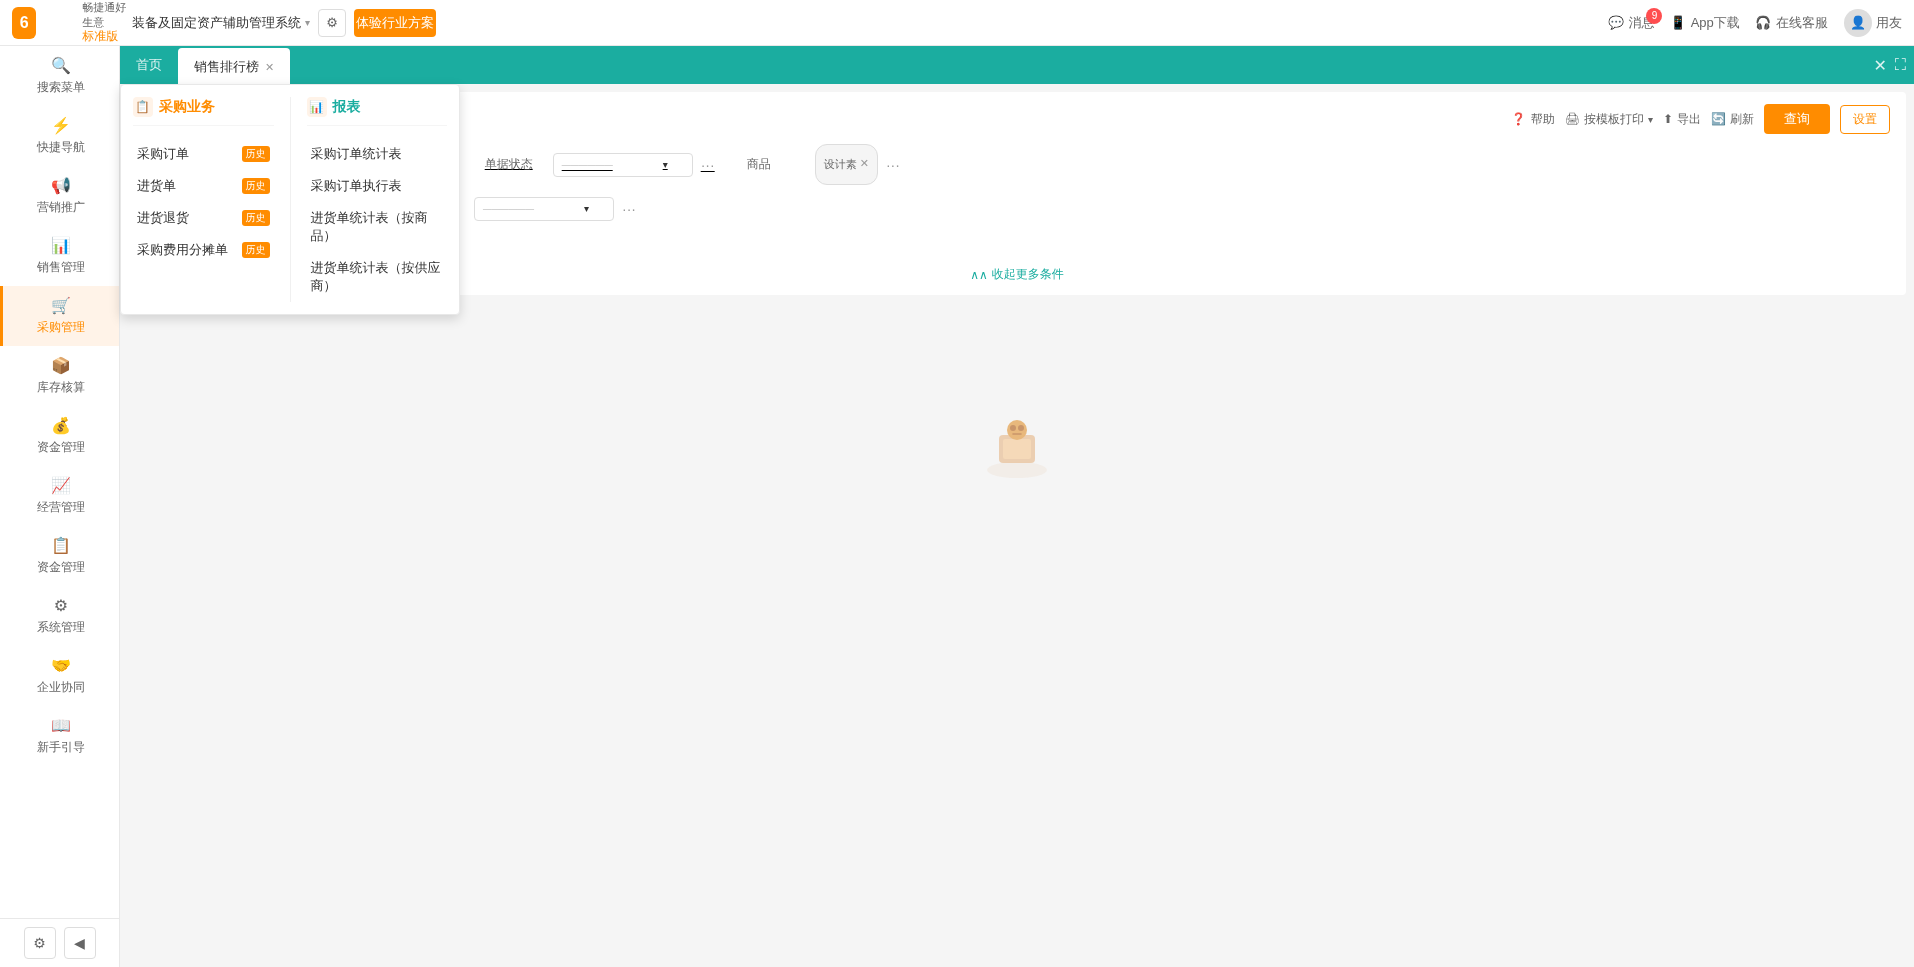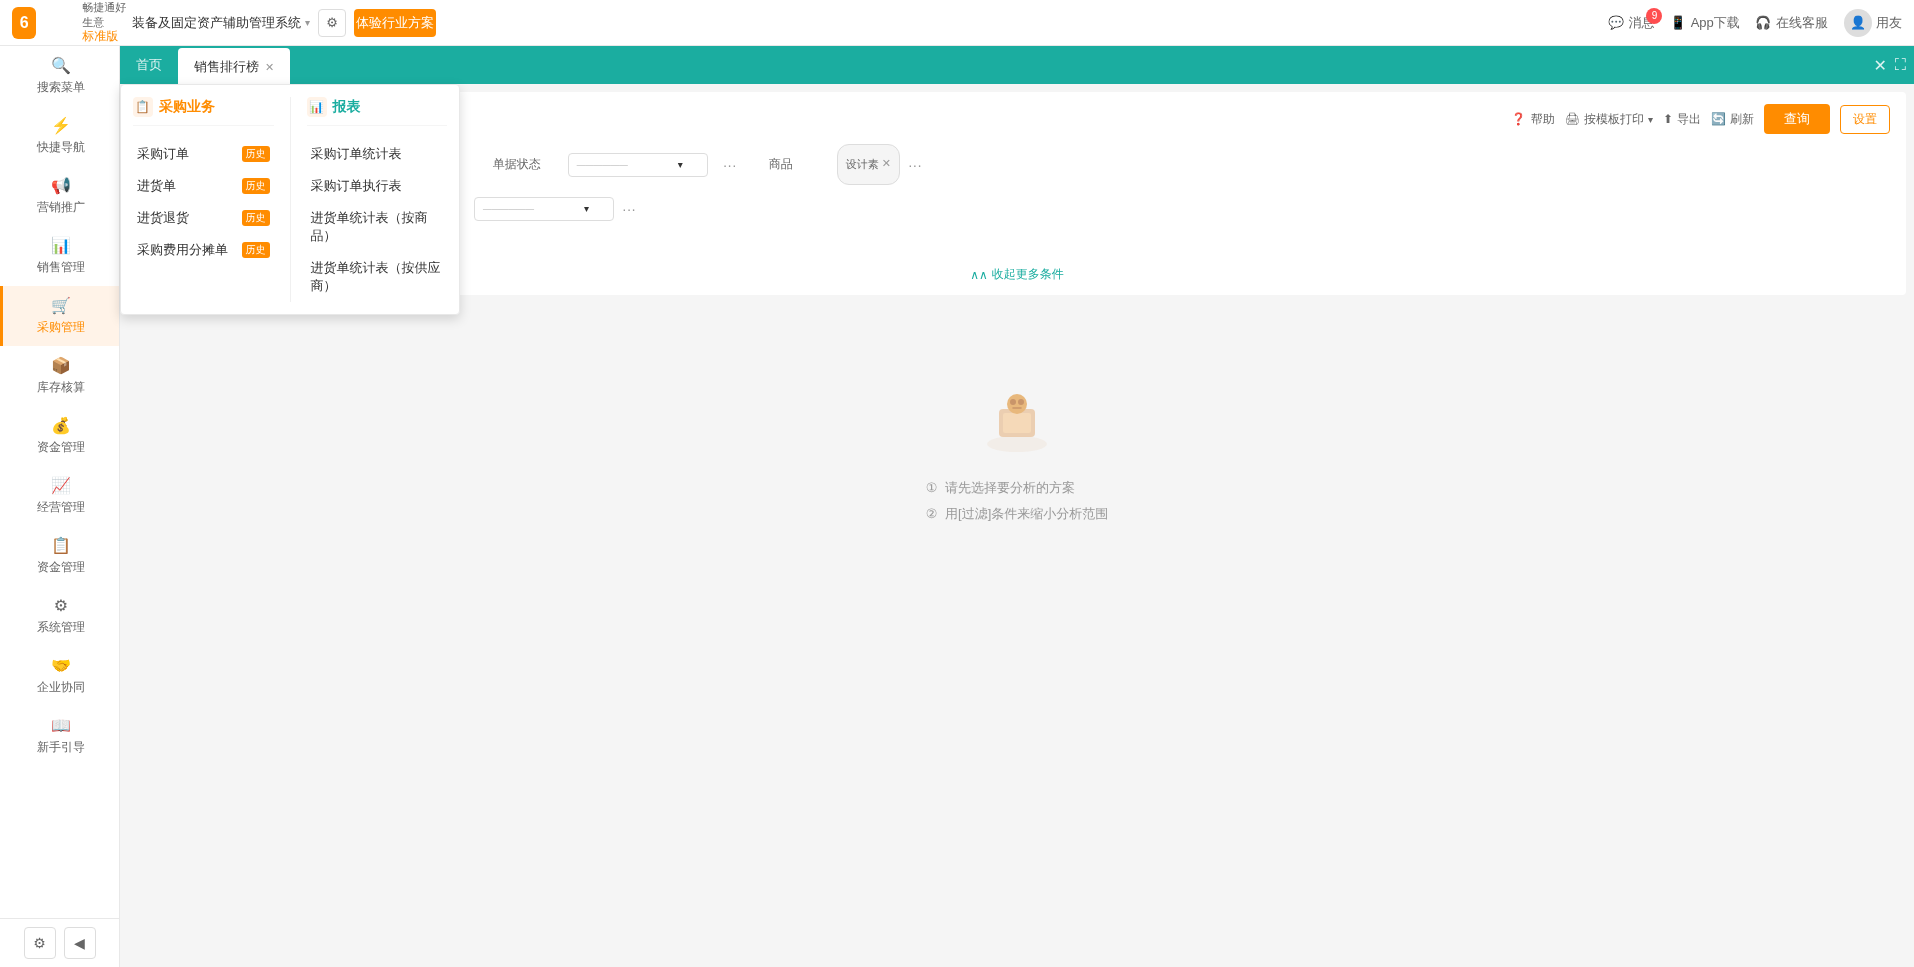--- a/index.html
+++ b/index.html
@@ -541,21 +541,21 @@
 
         <div class="filter-row">
           <div style="display:flex;align-items:center;gap:4px;">
             <button class="date-btn">今天</button>
             <button class="date-btn">昨天</button>
             <button class="date-btn active">近7天</button>
             <button class="date-btn">更多</button>
             <button class="date-btn">自定义</button>
             <span class="filter-input" style="min-width:60px;">-12-31</span>
           </div>
-          <div style="display:flex;align-items:center;gap:15px;margin-left:28px;">
+          <div style="display:flex;align-items:center;gap:8px;margin-left:20px;text-decoration:underline;">
             <span class="filter-label">单据状态</span>
             <div class="filter-select">
               <span style="color:#ccc;">──────</span>
               <span style="font-size:10px;">▾</span>
             </div>
             <span class="ellipsis-btn">···</span>
           </div>
           <div style="display:flex;align-items:center;gap:8px;margin-left:20px;">
             <span class="filter-label">商品</span>
             <div class="filter-tag">
@@ -607,30 +607,20 @@
       <div class="empty-state">
         <svg class="empty-icon" viewBox="0 0 80 80">
           <ellipse cx="40" cy="65" rx="30" ry="8" fill="#f0e8e0" opacity="0.6"></ellipse>
           <rect x="22" y="30" width="36" height="28" rx="4" fill="#e8c4a0" opacity="0.8"></rect>
           <rect x="26" y="34" width="28" height="20" rx="2" fill="#f5d9b8"></rect>
           <circle cx="40" cy="25" r="10" fill="#e8b87c"></circle>
           <circle cx="36" cy="23" r="3" fill="#c9956a"></circle>
           <circle cx="44" cy="23" r="3" fill="#c9956a"></circle>
           <line x1="36" y1="29" x2="44" y2="29" stroke="#c9956a" stroke-width="1.5" stroke-linecap="round"></line>
         </svg>
-        <div class="empty-tips">
-          <div>
-            <span style="margin-right:4px;">①</span>
-            <span>请先选择要分析的方案</span>
-          </div>
-          <div>
-            <span style="margin-right:4px;">②</span>
-            <span>用[过滤]条件来缩小分析范围</span>
-          </div>
-        </div>
       </div>
 
     </div>
   </div>
 </div>
 
 <div class="dropdown-menu">
 
   <div class="dropdown-col">
     <div class="dropdown-col-header">

